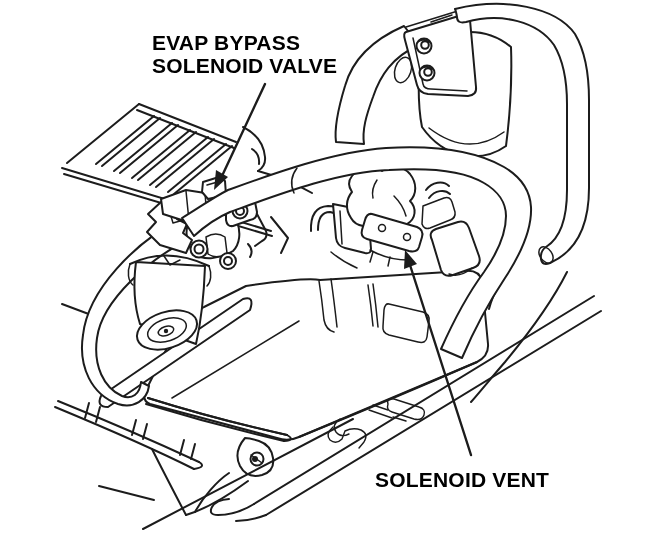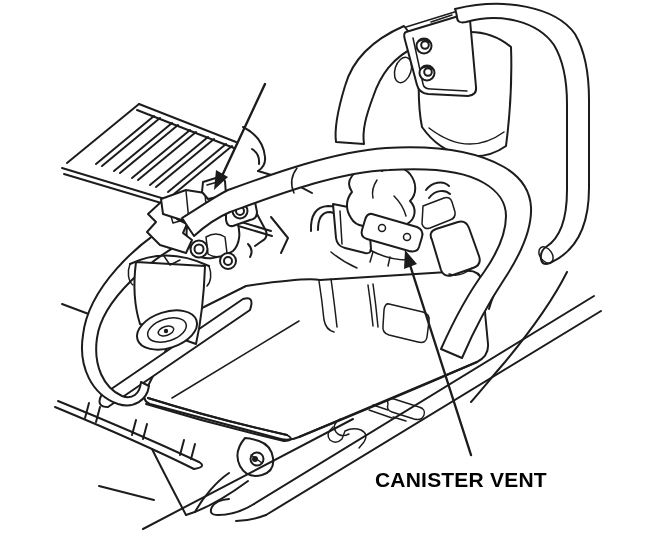--- a/index.html
+++ b/index.html
@@ -218,16 +218,20 @@
     <g>
       <path class="thick" d="M265,84 L222,176"></path>
       <path class="ink" d="M214,190 L228,177 L216,170 Z"></path>
     </g>
     <g>
       <path class="thick" d="M410,265 L471,455"></path>
       <path class="ink" d="M405,250 L417,264 L404,269 Z"></path>
     </g>
   </svg>
 
+  <div class="lbl" id="lbl-evap">
+    <div>EVAP BYPASS</div>
+    <div>SOLENOID VALVE</div>
+  </div>
   <div class="lbl" id="lbl-canister">
-    <div>CANISTER VENT</div>
+    <div>SOLENOID VENT</div>
   </div>
 </div>
 
 </body></html>

